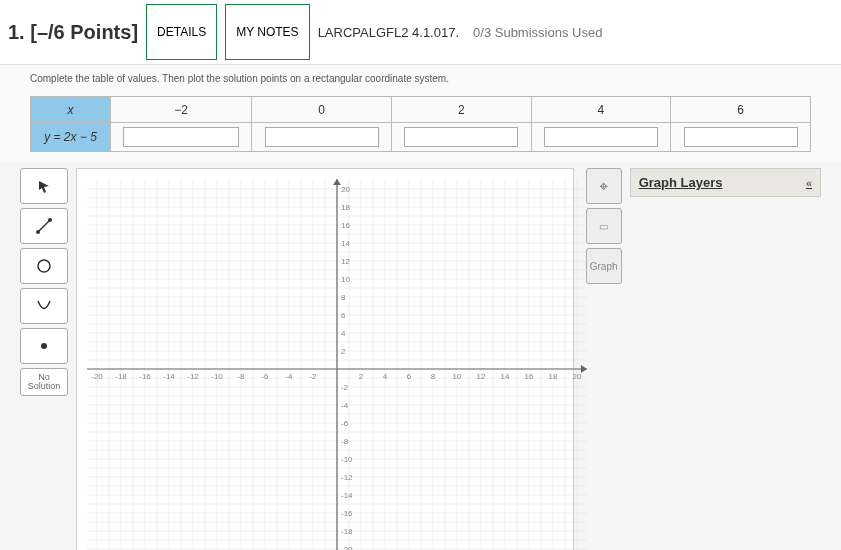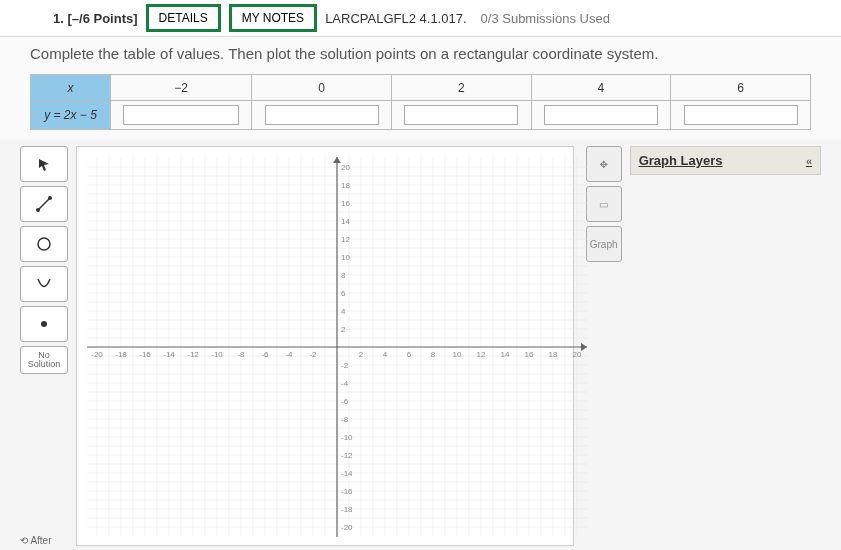--- a/index.html
+++ b/index.html
@@ -1,22 +1,22 @@
 <!DOCTYPE html>
 <html><head>
 <meta charset="utf-8">
 <style>
 * { box-sizing: border-box; margin: 0; padding: 0; }
 body { font-family: Arial, sans-serif; font-size: 13px; background: #f0f0f0; width: 841px; height: 550px; overflow: hidden; color: #333; }
 .header { display: flex; align-items: center; gap: 8px; padding: 4px 8px; background: #fff; }
-.points { font-weight: bold; font-size: 13px; margin-left: 45px; }
-.btn { border: 3px solid #15803d; background: #fff; padding: 4px 10px; font-size: 12px; cursor: pointer; }
+.points { font-weight: bold; font-size: 20px; }
+.btn { border: 1px solid #15803d; background: #fff; padding: 20px 10px; font-size: 12px; cursor: pointer; }
 .assign-info { font-size: 13px; }
 .sub-used { color: #777; margin-left: 6px; }
-.instruction { padding: 8px 30px; font-size: 15px; color: #555; background: #fafafa; border-top:1px solid #ddd; }
+.instruction { padding: 8px 30px; font-size: 10px; color: #555; background: #fafafa; border-top:1px solid #ddd; }
 .table-wrap { padding: 4px 30px 10px; background: #fafafa; }
 table.values { border-collapse: collapse; width: 100%; }
 table.values td { border: 1px solid #bbb; padding: 4px 6px; text-align: center; font-size: 12px; height: 26px; }
 table.values td.hdr { background: #8fc8e8; font-style: italic; width: 80px; }
 table.values input { width: 90%; border: 1px solid #aaa; padding: 2px; font-size: 12px; text-align:center; }
 .main { display: flex; padding: 6px 20px; gap: 8px; background: #f5f5f5; }
 .toolbar { display: flex; flex-direction: column; gap: 4px; }
 .tool { width: 48px; height: 36px; border: 1px solid #aaa; background: #fff; display:flex; align-items:center; justify-content:center; font-size:14px; cursor:pointer; border-radius:3px; }
 .tool.small { height: 28px; font-size: 9px; line-height:1; text-align:center; color:#666; }
 .graph { position: relative; width: 520px; height: 400px; background: #fff; border: 1px solid #ccc; }

